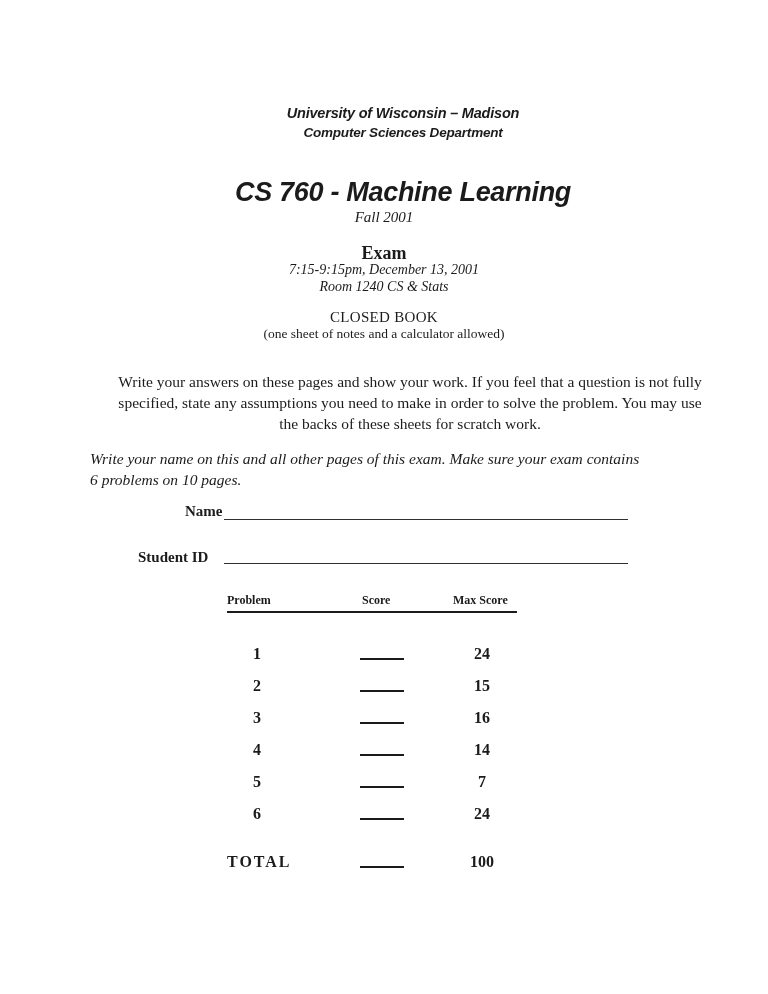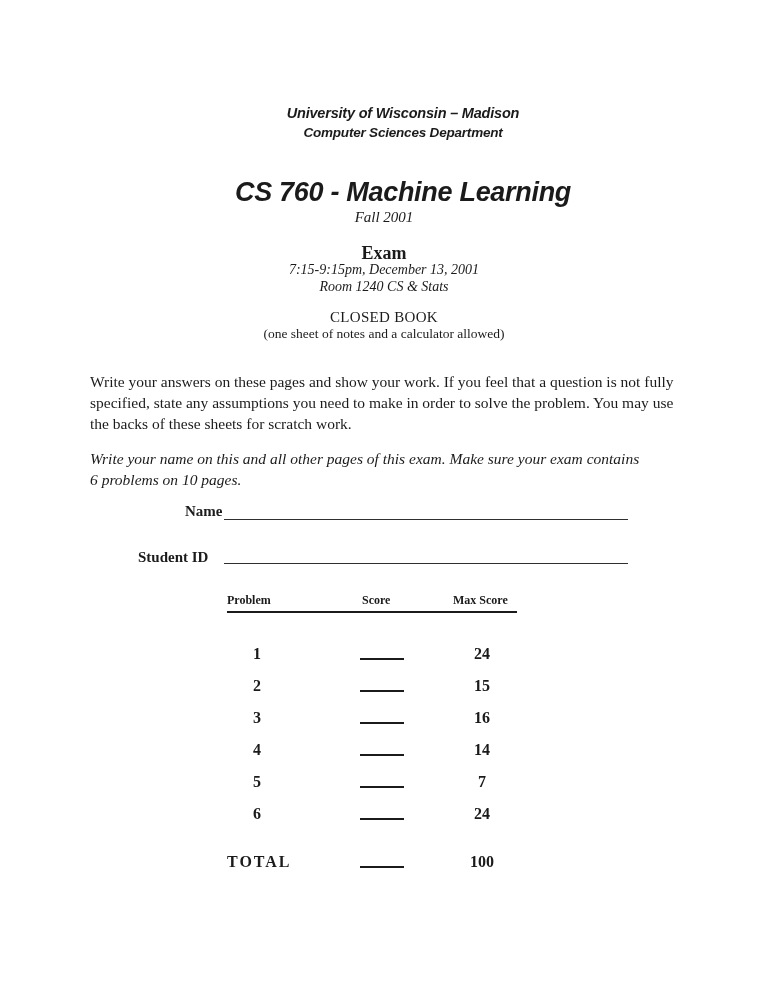--- a/index.html
+++ b/index.html
@@ -17,21 +17,21 @@
   .title { top:177px; font-size:27px; letter-spacing:-0.3px; }
   .term  { top:209px; font-size:15px; font-style:italic; }
   .exam  { top:243px; font-size:18px; font-weight:bold; }
   .dt    { top:262px; font-size:14px; font-style:italic; }
   .room  { top:279px; font-size:14px; font-style:italic; }
   .cb    { top:309px; font-size:15px; letter-spacing:0.3px; }
   .cbn   { top:326px; font-size:13.5px; }
 
   .para { position:absolute; left:90px; width:640px; font-size:15.5px; line-height:21px; }
   .para div { white-space:nowrap; }
-  .p1 { top:371px; }
+  .p1 { top:371px;text-align:center; }
   .p2 { top:448px; font-style:italic; }
 
   .fieldlabel { position:absolute; left:138px; font-size:15px; font-weight:bold; white-space:nowrap; }
   .name-label { top:503px;margin-left:47px; }
   .sid-label  { top:549px; }
   .fieldline  { position:absolute; left:224px; width:404px; height:0; border-bottom:1.5px solid #2f2f2f; }
   .name-line  { top:519px; }
   .sid-line   { top:563px; }
 
   .thead {

